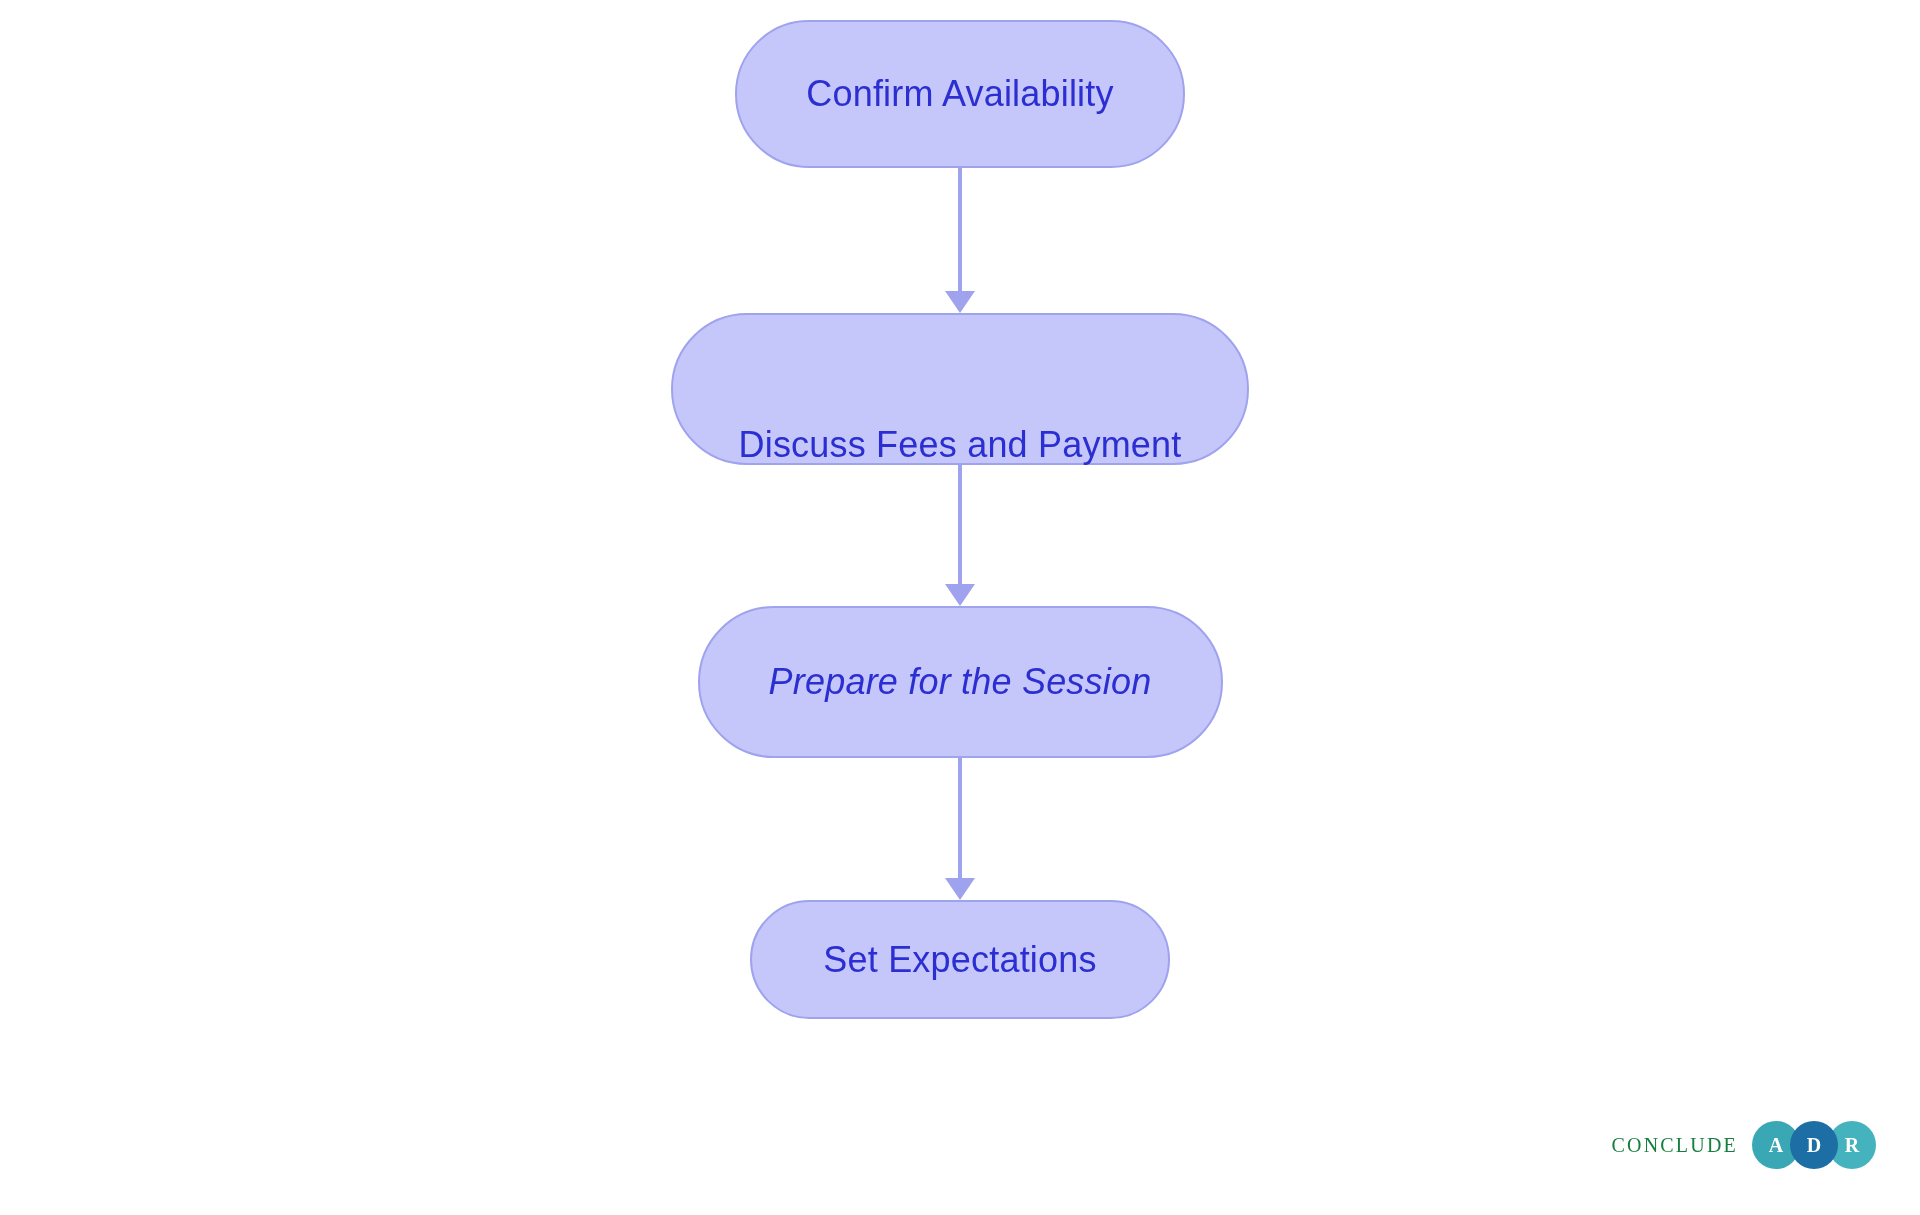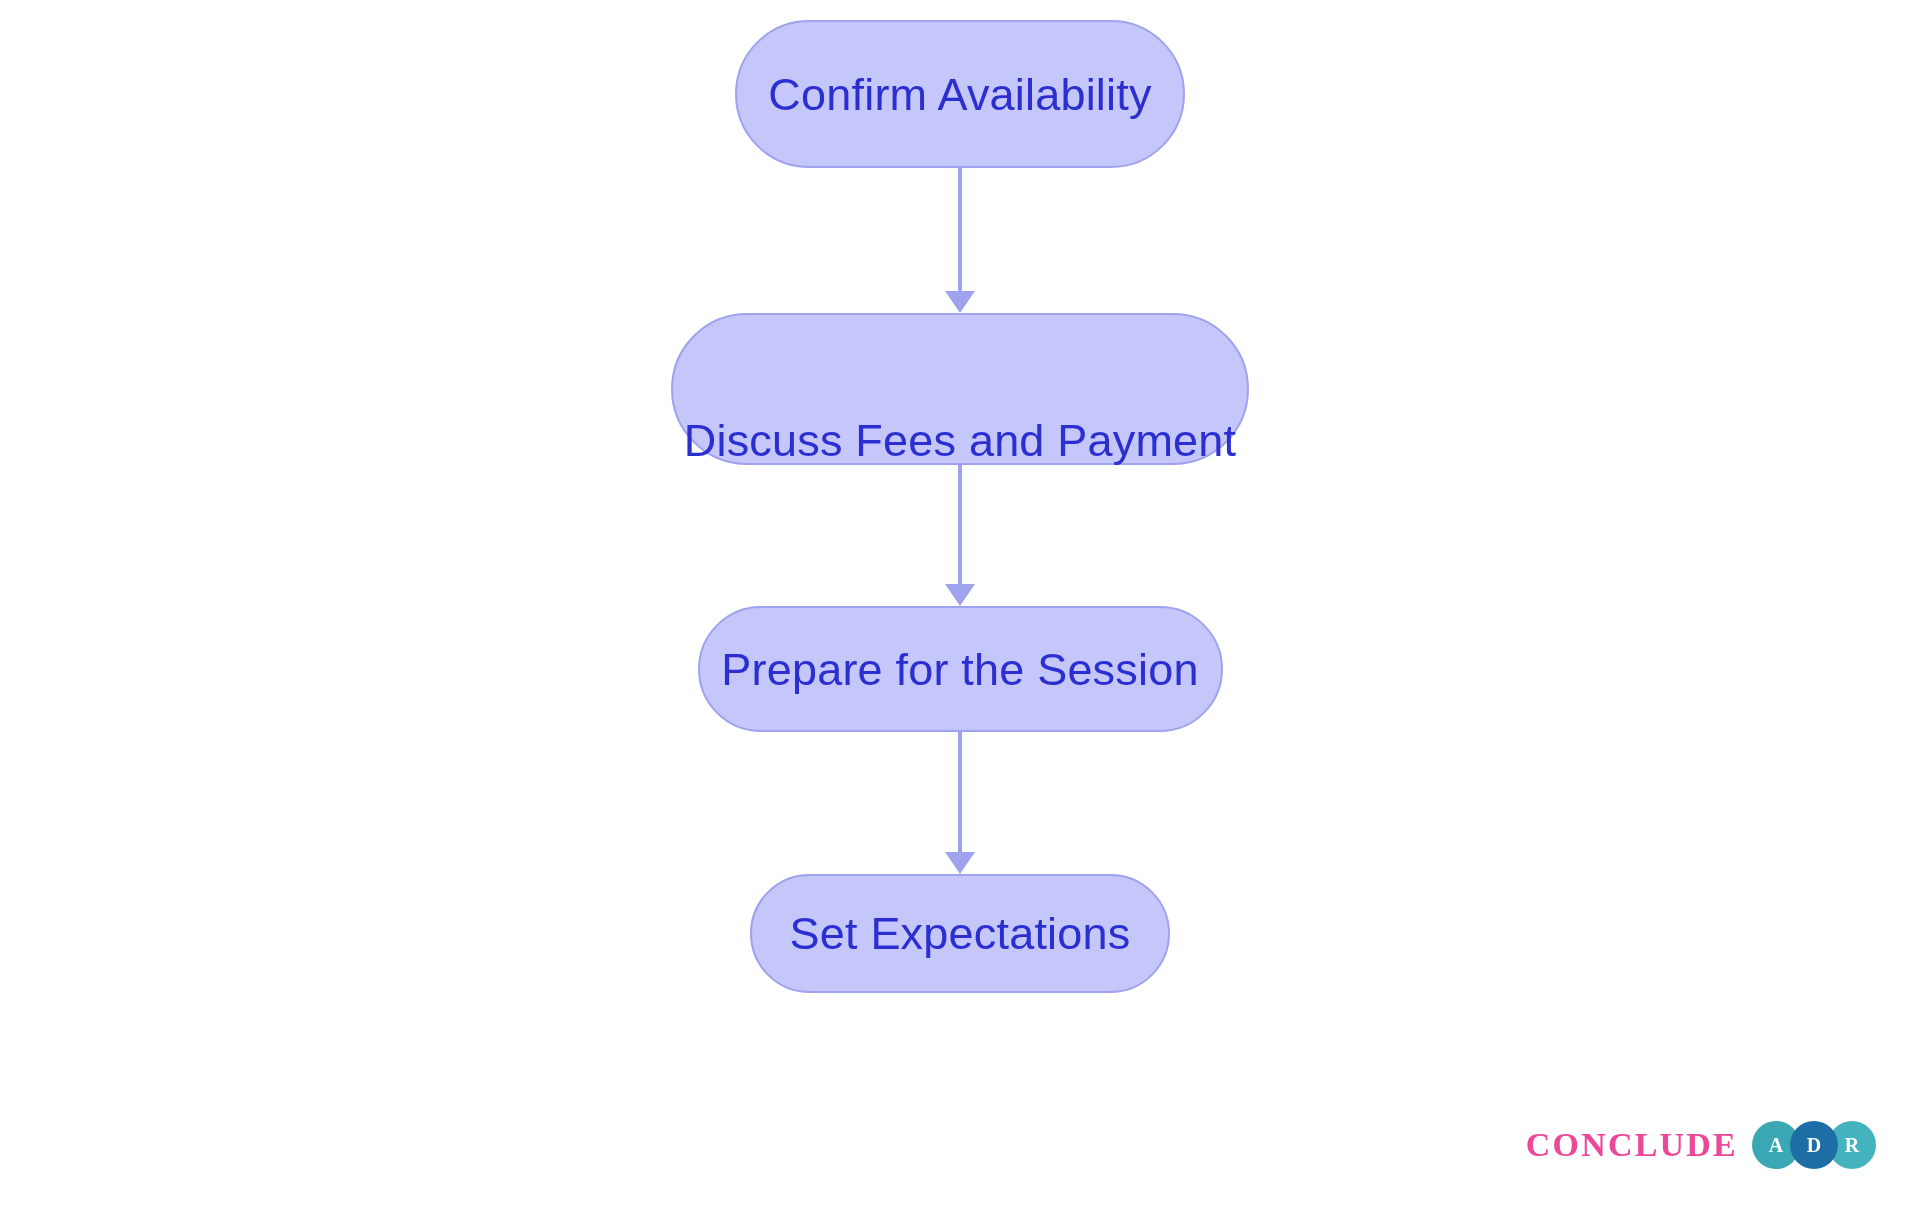--- a/index.html
+++ b/index.html
@@ -31,31 +31,31 @@
     height:148px;
     background:#c5c6fa;
     border:2px solid #9fa3ee;
     border-radius:9999px;
     display:flex;
     align-items:center;
     justify-content:center;
     padding:0 46px;
   }
   .node-label {
-    font-size:45px;
+    font-size:36px;
     line-height:1;
     color:#2b2ed0;
     white-space:nowrap;
     letter-spacing:.2px;
   }
 
   
   .n0 { width:450px; }
   .n1 { width:578px; height:152px;align-items:flex-end; }
-  .n2 { width:525px; height:126px; }
+  .n2 { width:525px; height:152px;font-style:italic; }
   .n3 { width:420px; height:119px; }
 
   
   .connector {
     position:relative;
     width:34px;
     display:flex;
     flex-direction:column;
     align-items:center;
   }
@@ -80,24 +80,24 @@
   .logo {
     position:absolute;
     right:44px;
     bottom:46px;
     display:flex;
     align-items:center;
     gap:14px;
   }
   .logo-word {
     font-family:"Liberation Serif", serif;
-    font-weight:700;
-    font-size:34px;
+    font-weight:400;
+    font-size:20px;
     letter-spacing:2.2px;
-    color:#ec4899;
+    color:#15803d;
   }
   .logo-circles {
     position:relative;
     display:flex;
     align-items:center;
   }
   .logo-circle {
     width:48px; height:48px;
     border-radius:50%;
     display:flex;

